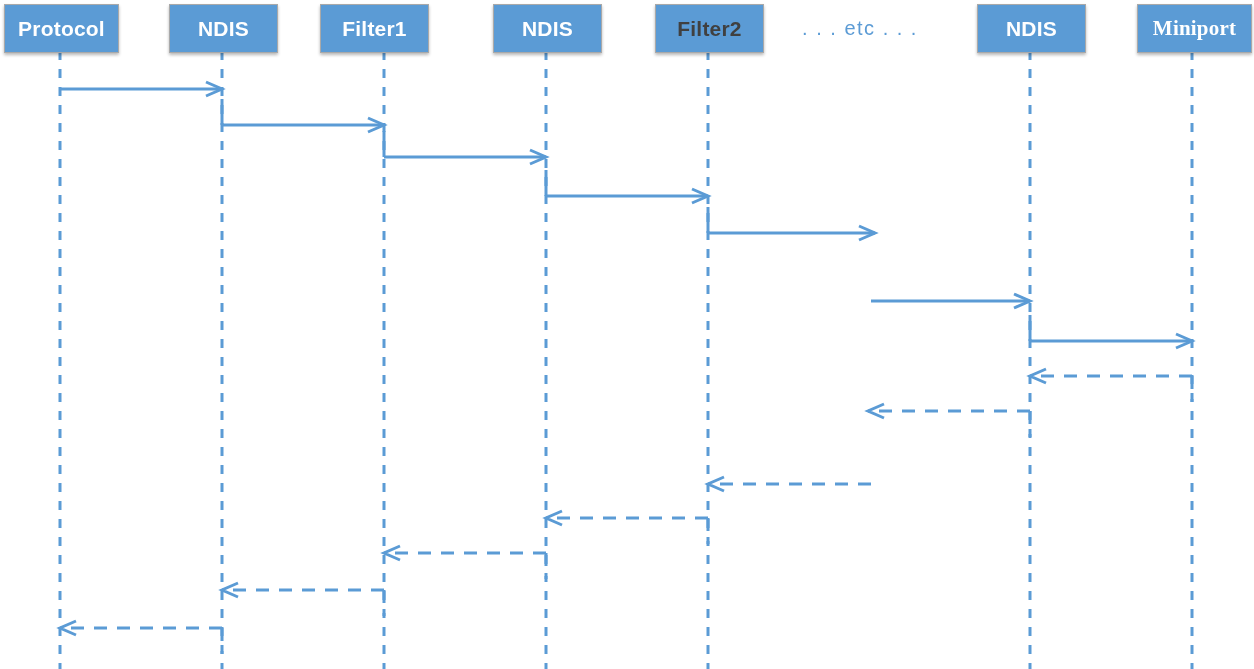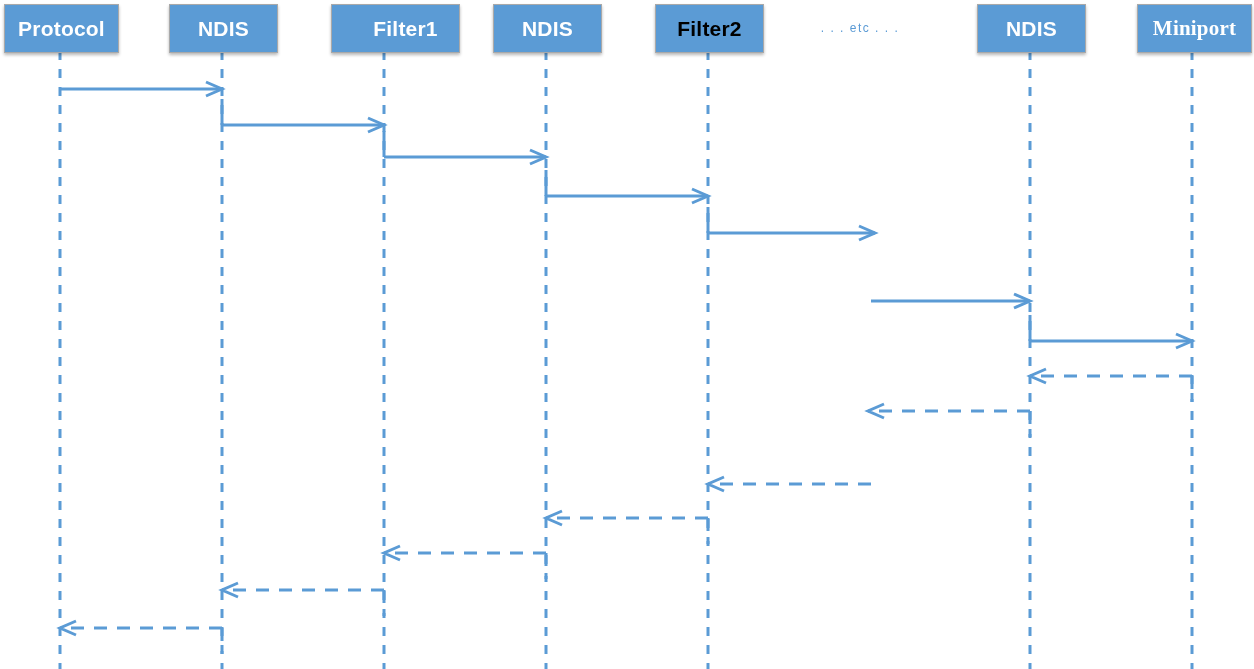--- a/index.html
+++ b/index.html
@@ -6,21 +6,21 @@
   body{width:1254px;height:669px;overflow:hidden;
        font-family:"Liberation Sans",sans-serif;}
   #stage{position:relative;width:1254px;height:610px;}
   svg#canvas{position:absolute;left:0;top:0;width:1254px;height:669px;}
 
   .pbox{position:absolute;display:flex;align-items:center;justify-content:center;
         background:#5B9BD5;border:1px solid #a9a9a9;
         box-shadow:0 2px 3px rgba(0,0,0,.28);
         color:#ffffff;font-weight:bold;font-size:21px;letter-spacing:.2px;}
   .etc{position:absolute;display:flex;align-items:center;justify-content:center;
-       color:#5B9BD5;font-size:12px;letter-spacing:1.5px;white-space:pre;}
+       color:#5B9BD5;font-size:20px;letter-spacing:1.5px;white-space:pre;}
 </style>
 </head>
 <body>
 
 <div id="stage">
   <svg id="canvas" viewBox="0 0 1254 669" xmlns="http://www.w3.org/2000/svg">
     <g id="lifelines">
         <line x1="60" y1="51" x2="60" y2="669" stroke="#5B9BD5" stroke-width="3" stroke-dasharray="9,9"></line>
         <line x1="222" y1="51" x2="222" y2="669" stroke="#5B9BD5" stroke-width="3" stroke-dasharray="9,9"></line>
         <line x1="384" y1="51" x2="384" y2="669" stroke="#5B9BD5" stroke-width="3" stroke-dasharray="9,9"></line>
@@ -99,27 +99,27 @@
         </g>
       </g>
   </svg>
   <div id="boxes">
       <div class="pbox" style="left: 4px; top: 4px; width: 113px; height: 47px; background: rgb(91, 155, 213); border-color: rgb(169, 169, 169); color: rgb(255, 255, 255);">
         <span>Protocol</span>
       </div>
       <div class="pbox" style="left: 169px; top: 4px; width: 107px; height: 47px; background: rgb(91, 155, 213); border-color: rgb(169, 169, 169); color: rgb(255, 255, 255);">
         <span>NDIS</span>
       </div>
-      <div class="pbox" style="left: 331px; top: 4px; width: 107px; height: 47px; background: rgb(91, 155, 213); border-color: rgb(169, 169, 169); color: rgb(255, 255, 255); padding-left: 20px;">
+      <div class="pbox" style="left: 320px; top: 4px; width: 107px; height: 47px; background: rgb(91, 155, 213); border-color: rgb(169, 169, 169); color: rgb(255, 255, 255);">
         <span>Filter1</span>
       </div>
       <div class="pbox" style="left: 493px; top: 4px; width: 107px; height: 47px; background: rgb(91, 155, 213); border-color: rgb(169, 169, 169); color: rgb(255, 255, 255);">
         <span>NDIS</span>
       </div>
-      <div class="pbox" style="left: 655px; top: 4px; width: 107px; height: 47px; background: rgb(91, 155, 213); border-color: rgb(169, 169, 169); color: #000000;">
+      <div class="pbox" style="left: 655px; top: 4px; width: 107px; height: 47px; background: rgb(91, 155, 213); border-color: rgb(169, 169, 169); color: #404040;">
         <span>Filter2</span>
       </div>
       <div class="pbox" style="left: 977px; top: 4px; width: 107px; height: 47px; background: rgb(91, 155, 213); border-color: rgb(169, 169, 169); color: rgb(255, 255, 255);">
         <span>NDIS</span>
       </div>
       <div class="pbox" style="left: 1137px; top: 4px; width: 113px; height: 47px; background: rgb(91, 155, 213); border-color: rgb(169, 169, 169); color: rgb(255, 255, 255); font-family: Liberation Serif, serif;">
         <span>Miniport</span>
       </div>
       <div class="etc" style="left: 790px; top: 10px; width: 140px; height: 36px; color: rgb(91, 155, 213);">. . . etc . . .</div>
     </div>

